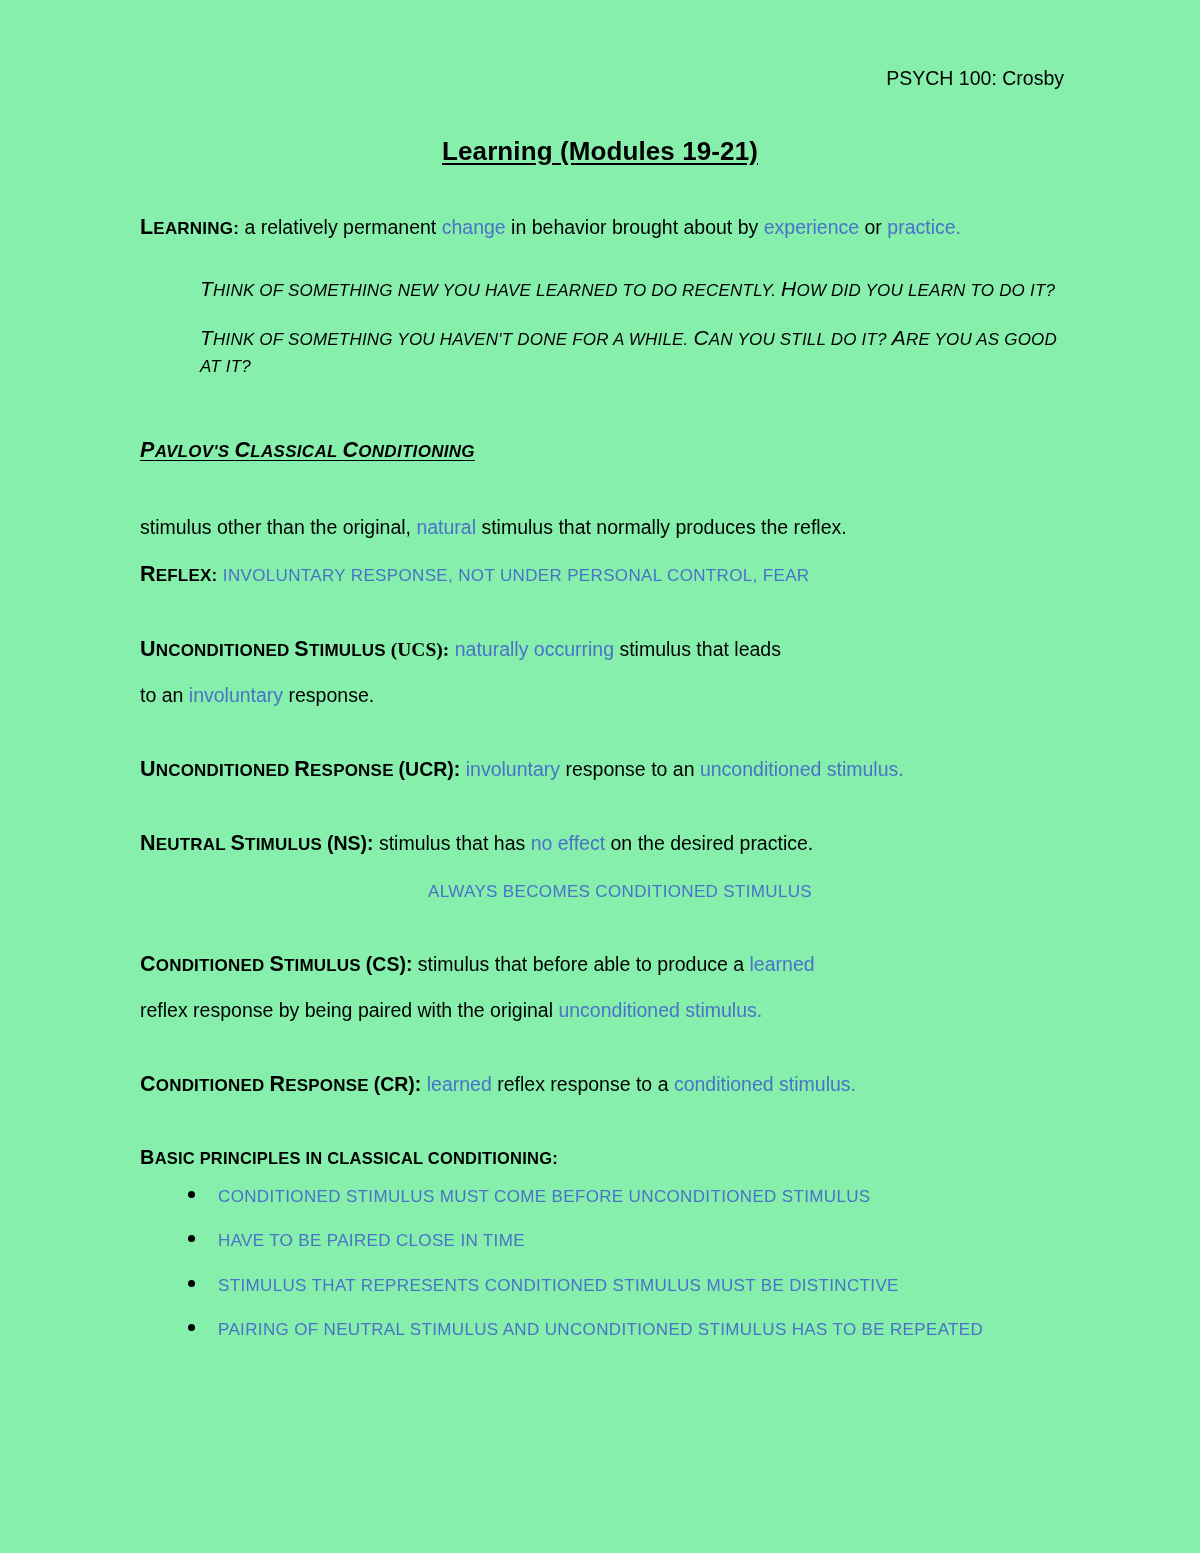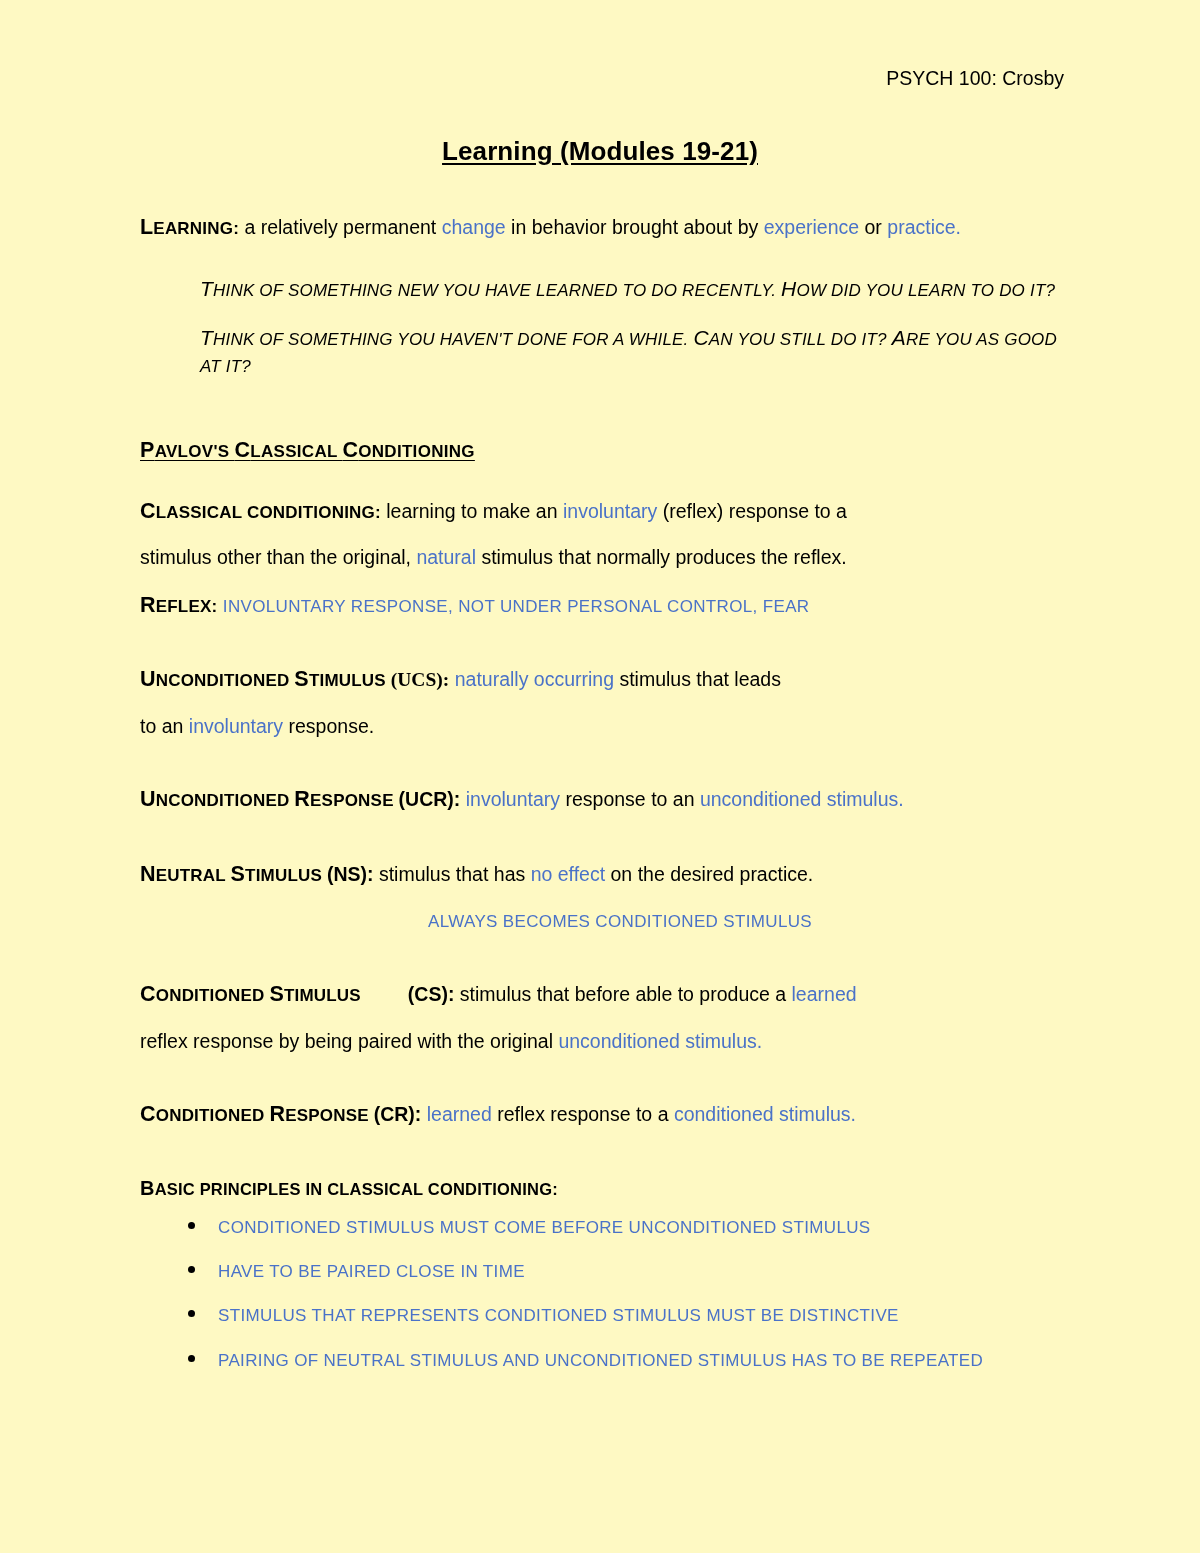--- a/index.html
+++ b/index.html
@@ -13,21 +13,21 @@
     font-family: "Liberation Sans", sans-serif;
     color: #000000;
     -webkit-font-smoothing: antialiased;
   }
   .page {
     position: relative;
     width: 1200px;
     height: 1553px;
     box-sizing: border-box;
     padding: 0;
-    background: #fef9c3;
+    background: #86efac;
     overflow: hidden;
   }
 
   
   .header-line {
     position: absolute;
     top: 66px;
     right: 136px;
     font-size: 19.5px;
     line-height: 24px;
@@ -96,20 +96,21 @@
   .question .cap { font-size: 21px; }
 
   
   .section-head {
     font-weight: bold;
     text-transform: uppercase;
     font-size: 17px;
     letter-spacing: 0.3px;
     text-decoration: underline;
     text-underline-offset: 3px;
+    font-style: italic;
   }
   .section-head .cap { font-size: 21.5px; }
 
   .sub-head {
     font-weight: bold;
     text-transform: uppercase;
     font-size: 16.5px;
     letter-spacing: 0.2px;
   }
   .sub-head .cap { font-size: 20px; }
@@ -180,23 +181,20 @@
     </p>
 
     <div class="gap-xl"></div>
 
     <p>
       <span class="section-head"><span class="cap">P</span><span>avlov's </span><span class="cap">C</span><span>lassical </span><span class="cap">C</span><span>onditioning </span></span>
     </p>
 
     <div class="gap-md"></div>
 
-    <p>
-      <span class="sc"><span class="cap">C</span><span>lassical conditioning</span></span><span class="sc">:</span><span> learning to make an </span><span class="blue">involuntary</span><span> (reflex) response to a</span>
-    </p>
 
     <div class="gap-sm"></div>
 
     <p>
       <span>stimulus other than the original, </span><span class="blue">natural</span><span> stimulus that normally produces the reflex.</span>
     </p>
 
     <div class="gap-sm"></div>
 
     <p>
@@ -229,21 +227,21 @@
 
     <div class="gap-sm"></div>
 
     <p class="centered-note">
       <span class="blue-caps">always becomes conditioned stimulus</span>
     </p>
 
     <div class="gap-lg"></div>
 
     <p>
-      <span class="sc"><span class="cap">C</span><span>onditioned </span><span class="cap">S</span><span>timulus </span></span><span style="font-weight:bold;font-size:19.5px;margin-left:42px;">(CS):</span><span> stimulus that before able to produce a </span><span class="blue">learned</span>
+      <span class="sc"><span class="cap">C</span><span>onditioned </span><span class="cap">S</span><span>timulus </span></span><span style="font-weight:bold;font-size:19.5px;">(CS):</span><span> stimulus that before able to produce a </span><span class="blue">learned</span>
     </p>
 
     <div class="gap-sm"></div>
 
     <p>
       <span>reflex response by being paired with the original </span><span class="blue">unconditioned stimulus.</span>
     </p>
 
     <div class="gap-lg"></div>
 

